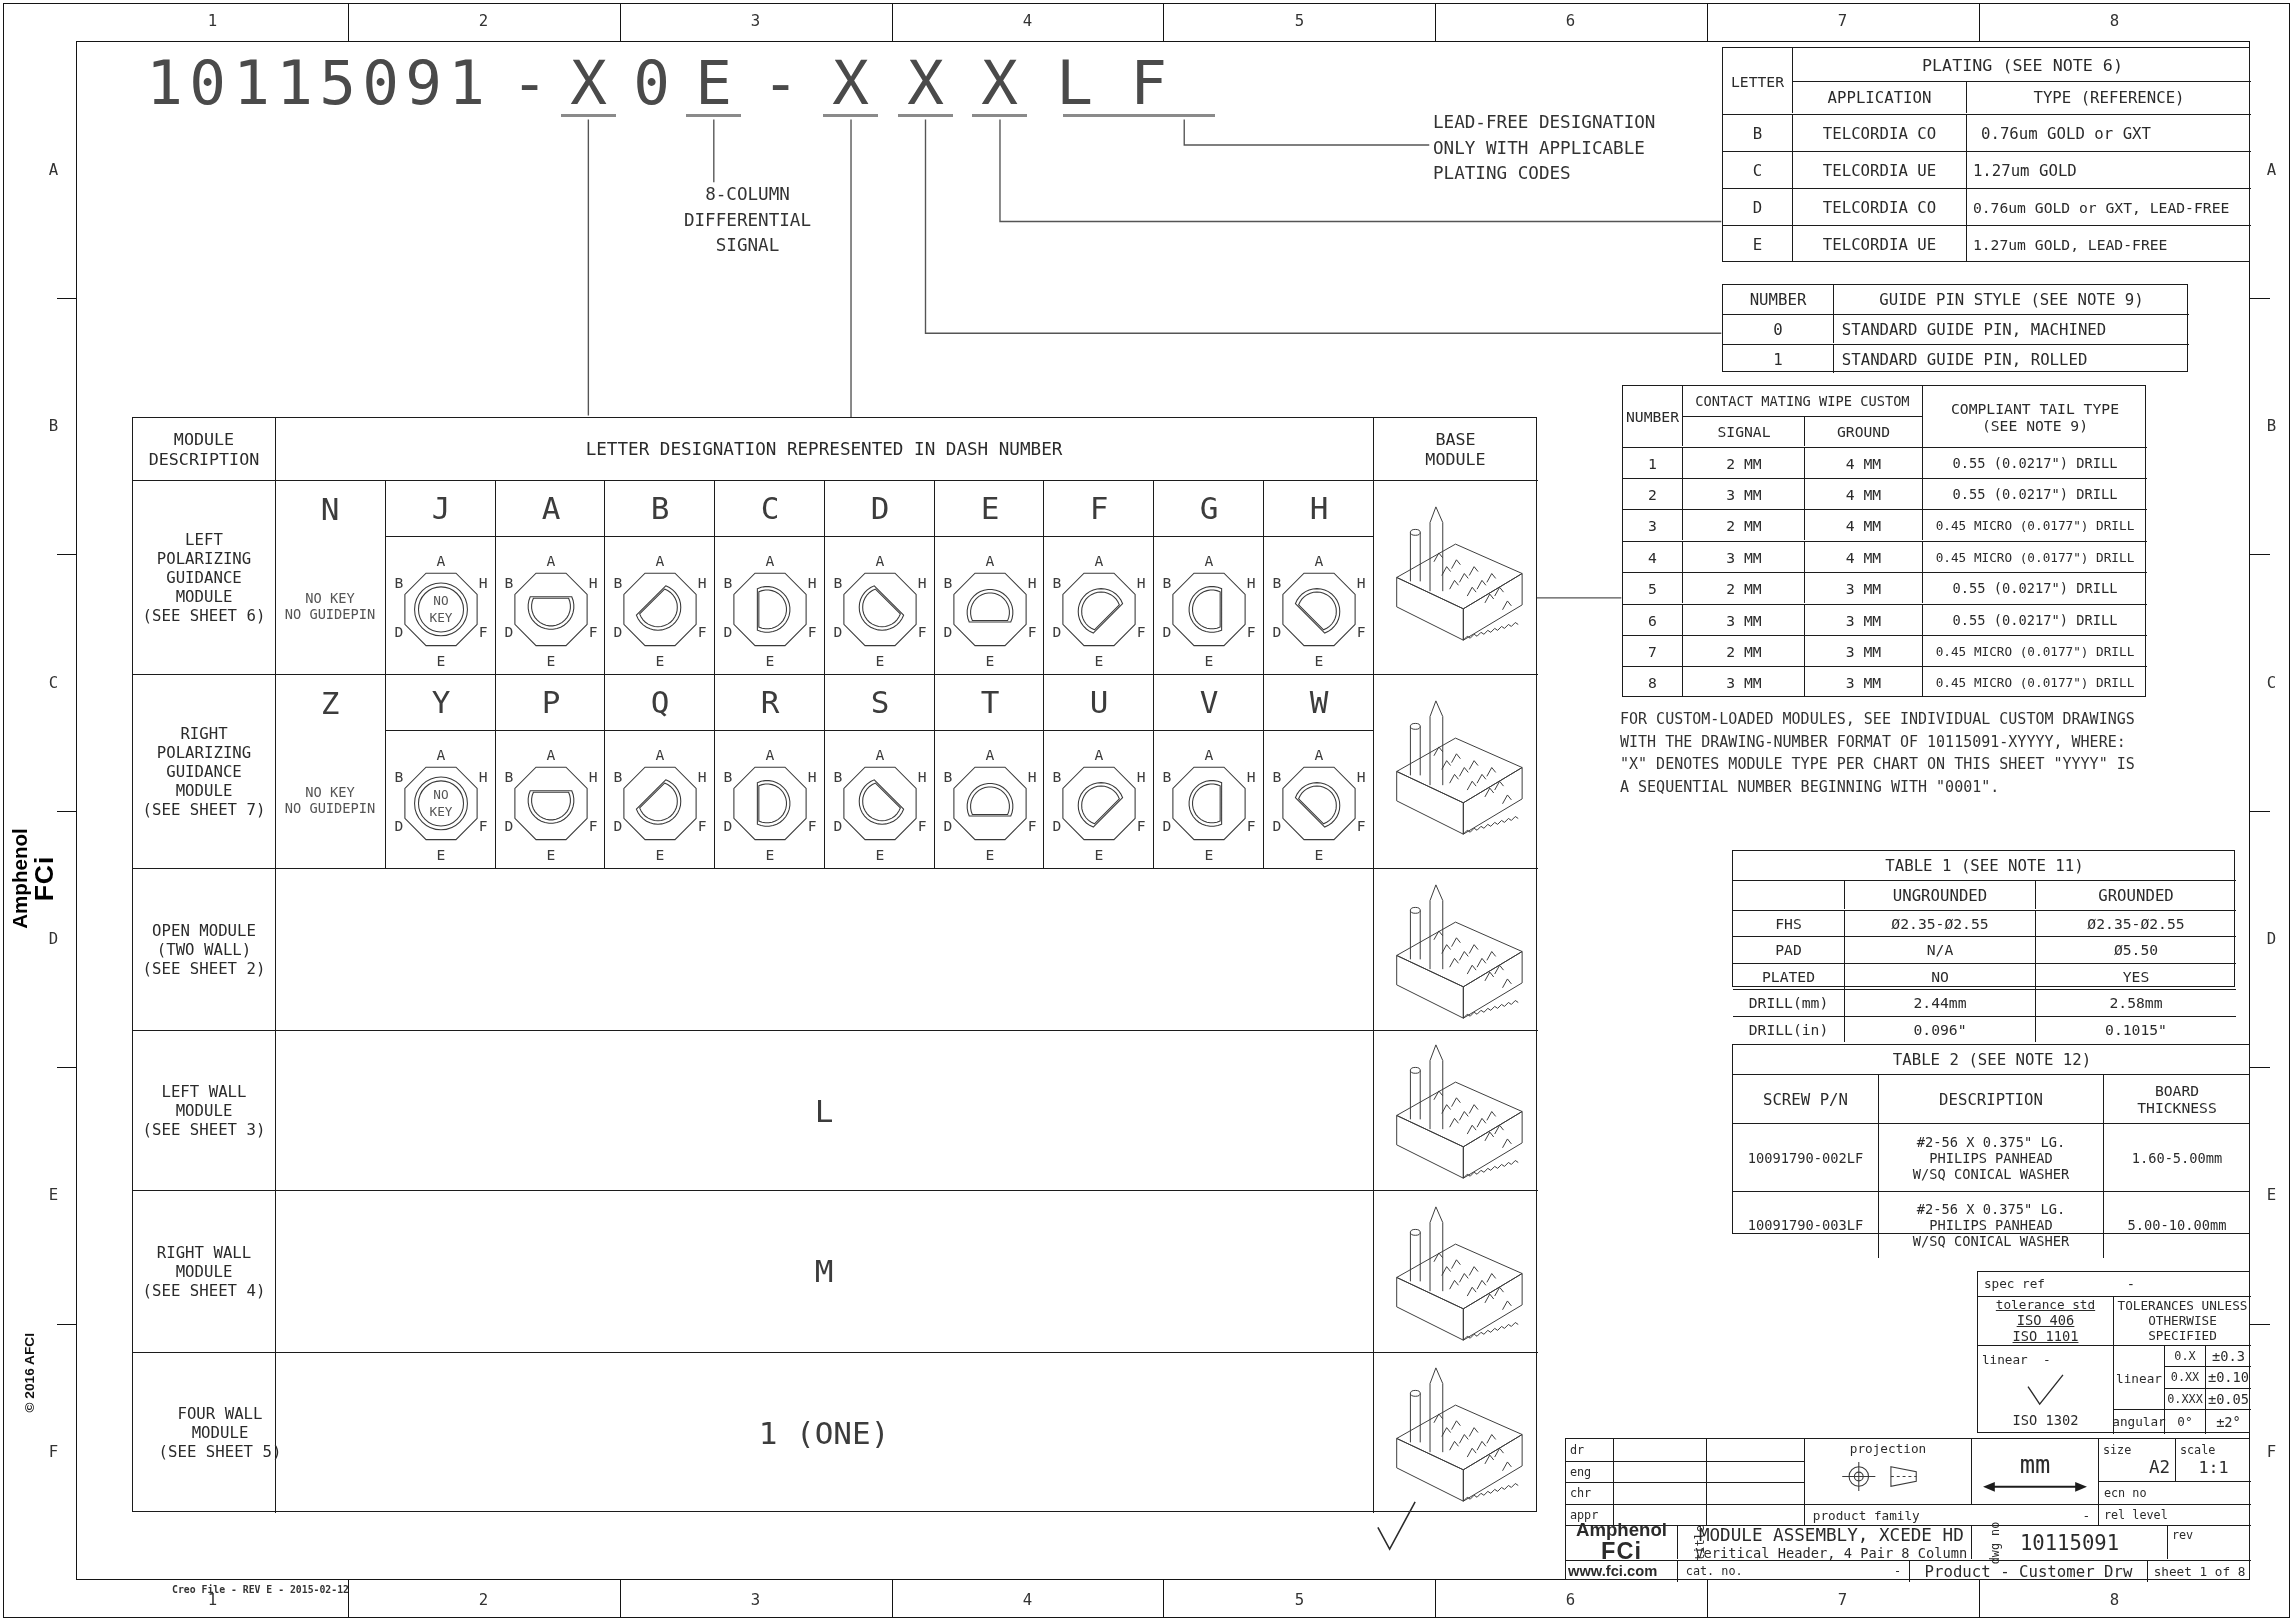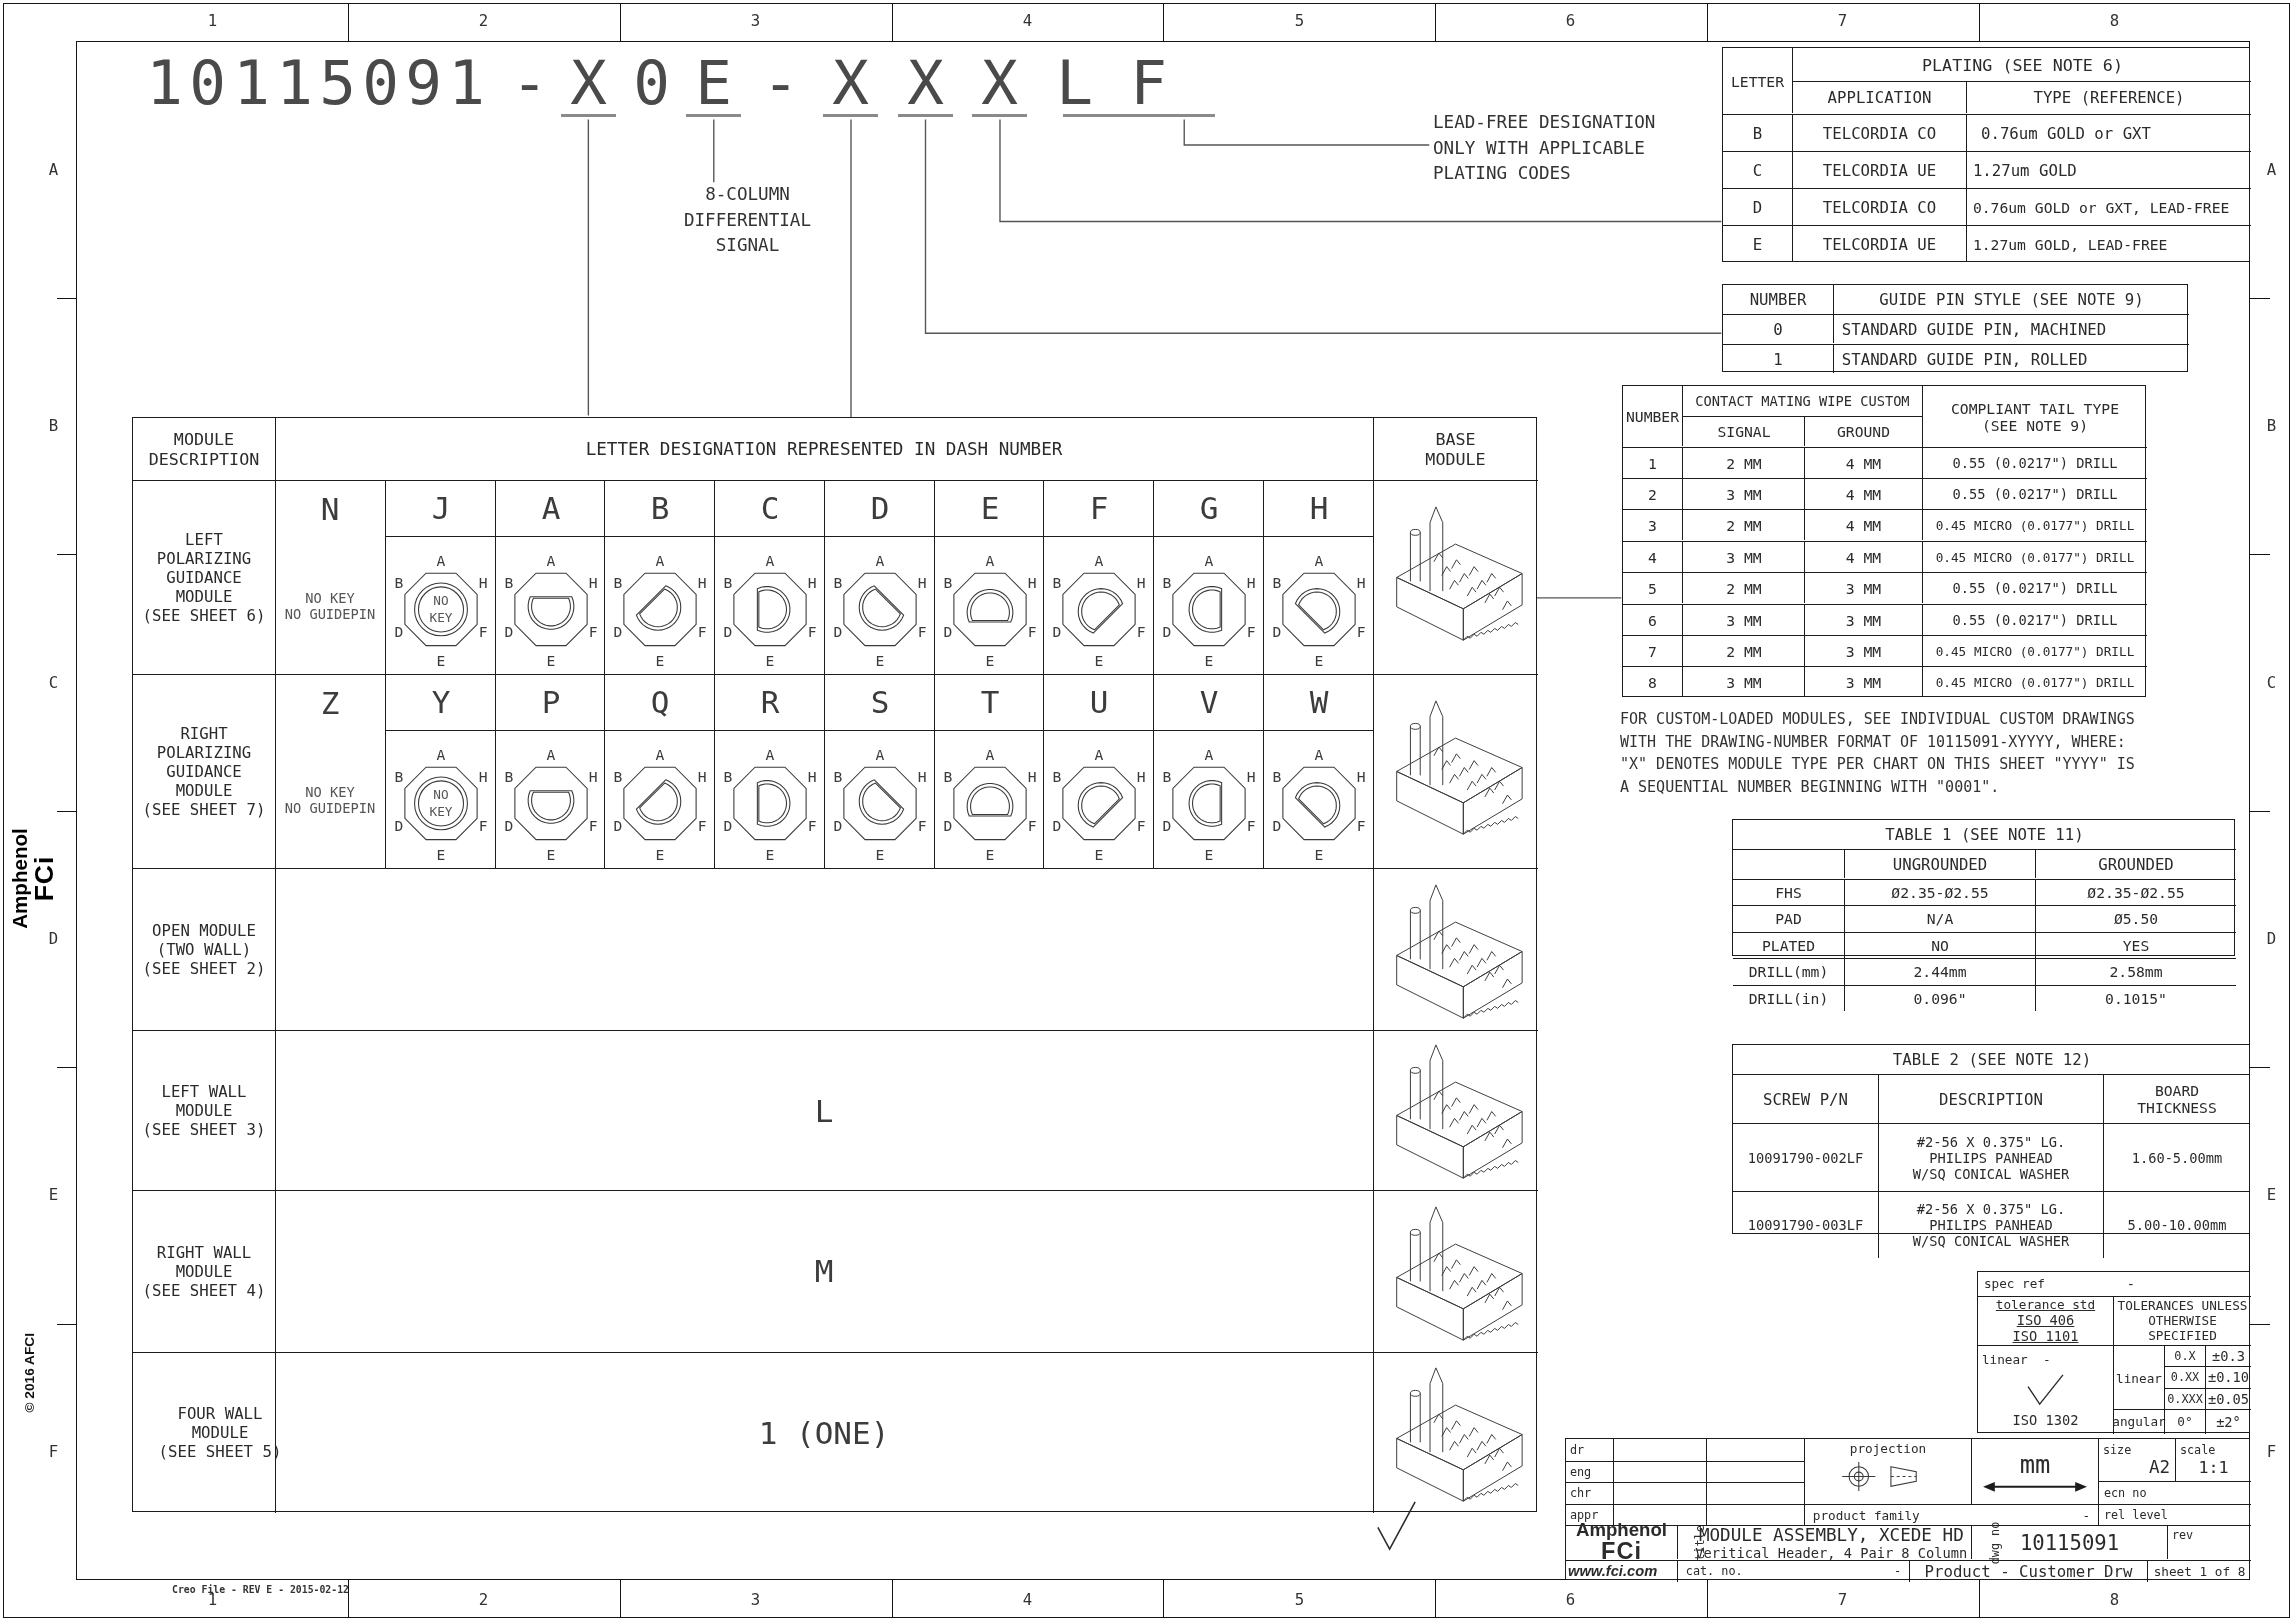--- a/index.html
+++ b/index.html
@@ -195,21 +195,21 @@
     <div class="cell bt bl fs15" style="left:59px;top:280px;width:123px;height:31px;">3 MM</div>
     <div class="cell bt bl fs15" style="left:181px;top:280px;width:118px;height:31px;">3 MM</div>
     <div class="cell bt bl fs13" style="left:299px;top:280px;width:225px;height:31px;">0.45 MICRO (0.0177") DRILL</div>
   </div>
 
   <div class="abs pre" style="left:1620px;top:708px;width:549px;font-size:15px;line-height:22.5px;color:#333;">FOR CUSTOM-LOADED MODULES, SEE INDIVIDUAL CUSTOM DRAWINGS
 WITH THE DRAWING-NUMBER FORMAT OF 10115091-XYYYY, WHERE:
 "X" DENOTES MODULE TYPE PER CHART ON THIS SHEET "YYYY" IS
 A SEQUENTIAL NUMBER BEGINNING WITH "0001".</div>
 
-  <div class="tbl" style="left:1732px;top:819px;width:503px;height:137px;">
+  <div class="tbl" style="left:1732px;top:850px;width:503px;height:137px;">
     <div class="cell fs16" style="left:0;top:0;width:503px;height:29px;">TABLE 1 (SEE NOTE 11)</div>
     <div class="cell bt" style="left:0;top:29px;width:111px;height:29px;"></div>
     <div class="cell bt bl fs16" style="left:111px;top:29px;width:191px;height:29px;">UNGROUNDED</div>
     <div class="cell bt bl fs16" style="left:302px;top:29px;width:201px;height:29px;">GROUNDED</div>
     <div class="cell bt fs15" style="left:0;top:59px;width:111px;height:26.5px;">FHS</div>
     <div class="cell bt bl fs15" style="left:111px;top:59px;width:191px;height:26.5px;">Ø2.35-Ø2.55</div>
     <div class="cell bt bl fs15" style="left:302px;top:59px;width:201px;height:26.5px;">Ø2.35-Ø2.55</div>
     <div class="cell bt fs15" style="left:0;top:85px;width:111px;height:26.5px;">PAD</div>
     <div class="cell bt bl fs15" style="left:111px;top:85px;width:191px;height:26.5px;">N/A</div>
     <div class="cell bt bl fs15" style="left:302px;top:85px;width:201px;height:26.5px;">Ø5.50</div>
@@ -933,21 +933,21 @@
       <span style="display:flex;flex-direction:column;margin-left:13.7px;">
         <span class="fs18">MODULE ASSEMBLY, XCEDE HD</span>
         <span class="fs14">Veritical Header, 4 Pair 8 Column</span>
       </span>
     </div>
     <div class="cell bt bl" style="left:405px;top:86px;width:196px;height:34px;">
       <span class="fs12" style="position:absolute;left:2px;top:50%;transform:translateY(-50%) rotate(-90deg);">dwg no</span>
       <span class="fs21">10115091</span>
     </div>
     <div class="cell bt bl fs12" style="left:601px;top:86px;width:84px;height:34px;align-items:flex-start;justify-content:flex-start;padding:2px 3.9px;">rev</div>
-    <div class="cell bt fs15 left" style="left:0;top:121px;width:111px;height:21.6px;padding-left:2px;font-family:'Liberation Sans',sans-serif;font-weight:bold;font-style:italic;">www.fci.com</div>
+    <div class="cell bt fs15 left" style="left:0;top:121px;width:111px;height:21.6px;padding-left:2px;font-family:'Liberation Sans',sans-serif;font-weight:bold;">www.fci.com</div>
     <div class="cell bt bl fs12 left" style="left:111px;top:121px;width:232px;height:21.6px;padding:0 7.8px;justify-content:space-between;">
       <span>cat. no.</span>
       <span>-</span>
     </div>
     <div class="cell bt bl fs16" style="left:343px;top:121px;width:238px;height:21.6px;">Product - Customer Drw</div>
     <div class="cell bt bl fs13" style="left:581px;top:121px;width:104px;height:21.6px;">sheet 1 of 8</div>
   </div>
 
   <svg class="abs" width="49" height="55" viewBox="0 0 50 56" style="left:1372px;top:1498px;">
     <polyline points="6,30 18,52 44,4" fill="none" stroke="#2b2b2b" stroke-width="1.6"></polyline>

